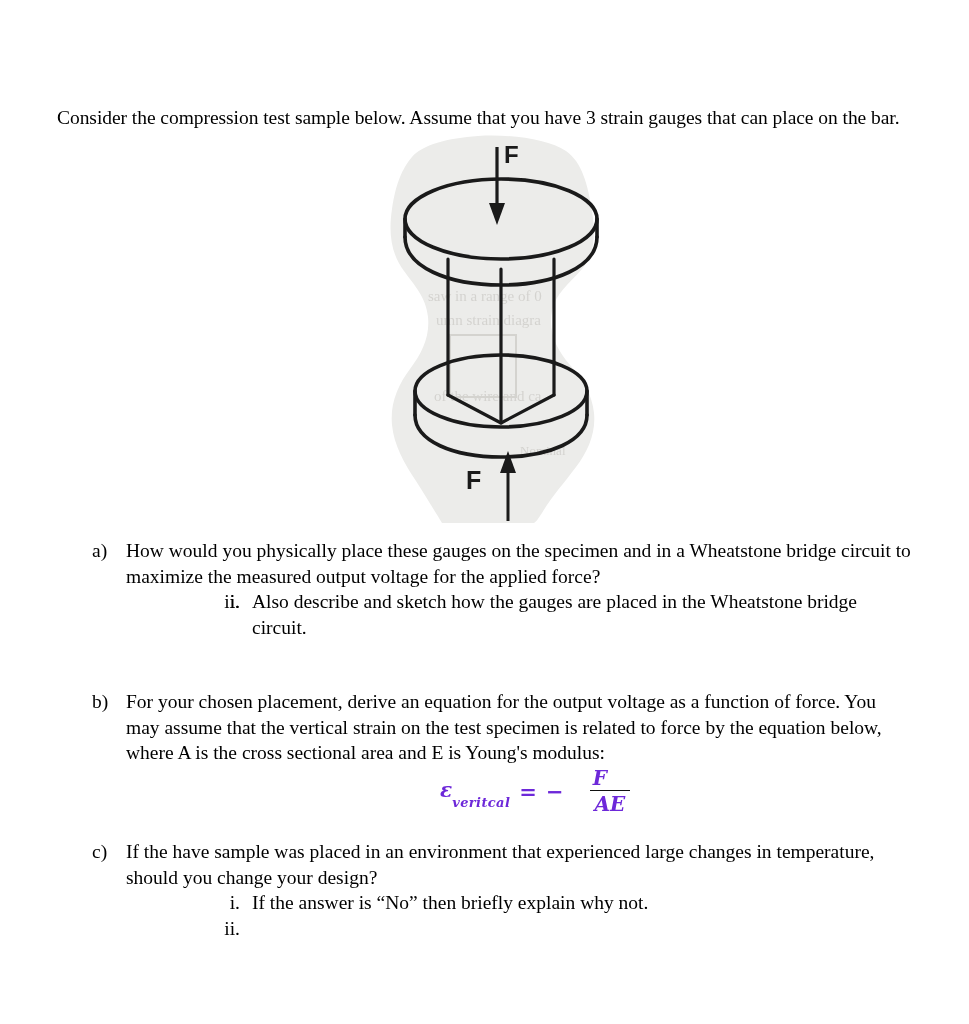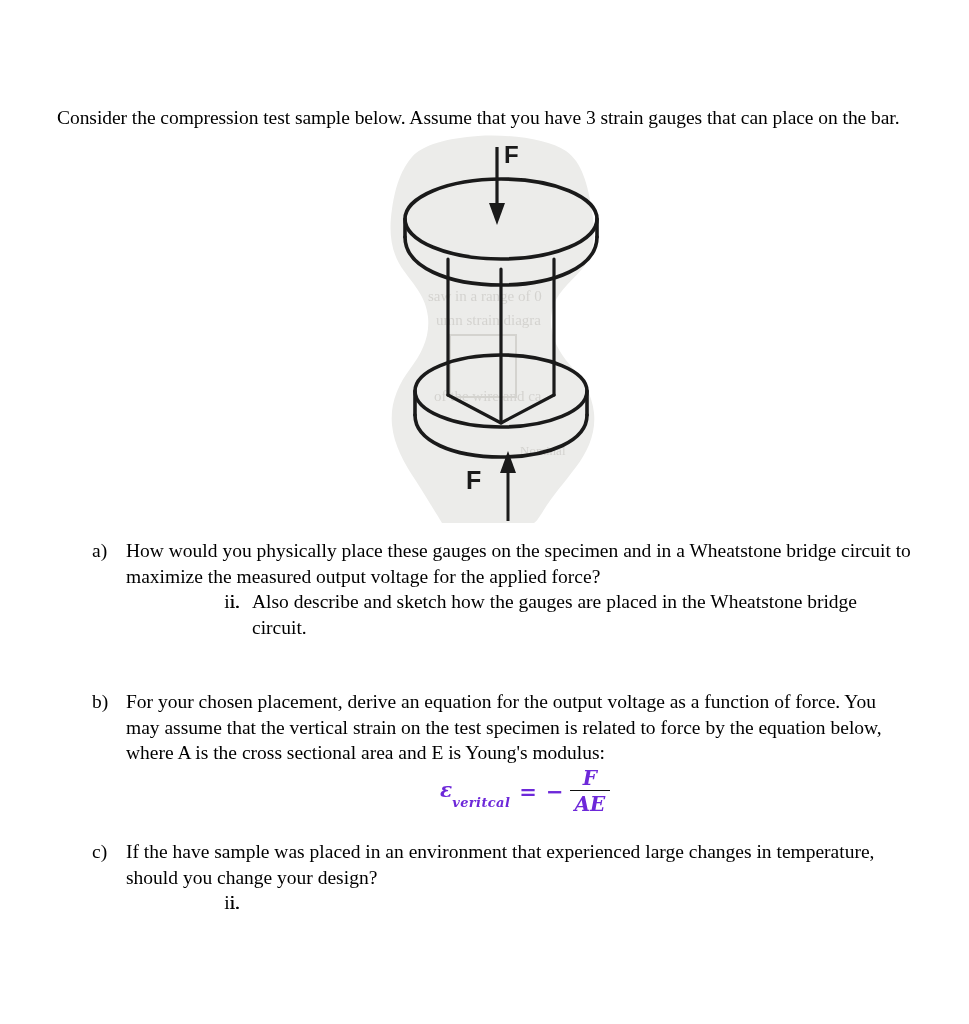--- a/index.html
+++ b/index.html
@@ -134,20 +134,21 @@
     line-height: 1;
   }
   .eq-num {
     font-size: 20px;
     padding: 0 5px 2px 5px;
   }
   .eq-den {
     font-size: 20px;
     padding: 3px 5px 0 5px;
     border-top: 1.6px solid #111111;
+    margin-left: 20px;
   }
 </style>
 </head>
 <body>
 
 <div class="page">
 
   <p class="intro">Consider the compression test sample below. Assume that you have 3 strain gauges that can place on the bar.</p>
 
   <div class="figure-wrap">
@@ -278,20 +279,21 @@
     </div>
 
     <div class="q-block" style="left:92px; top:839px;">
       <div class="q-item">
         <span class="q-marker">c)</span>
         <span class="q-text">If the have sample was placed in an environment that experienced large changes in temperature, should you change your design?</span>
       </div>
       <div class="sub-list" style="margin-left:120px; margin-top:0px;">
         <div class="sub-item">
           <span class="sub-marker">i.</span>
+          <span>If the answer is “No” then briefly explain why not.</span>
         </div>
         <div class="sub-item">
           <span class="sub-marker">ii.</span>
         </div>
       </div>
     </div>
 
   </div>
 
   <div class="equation">

